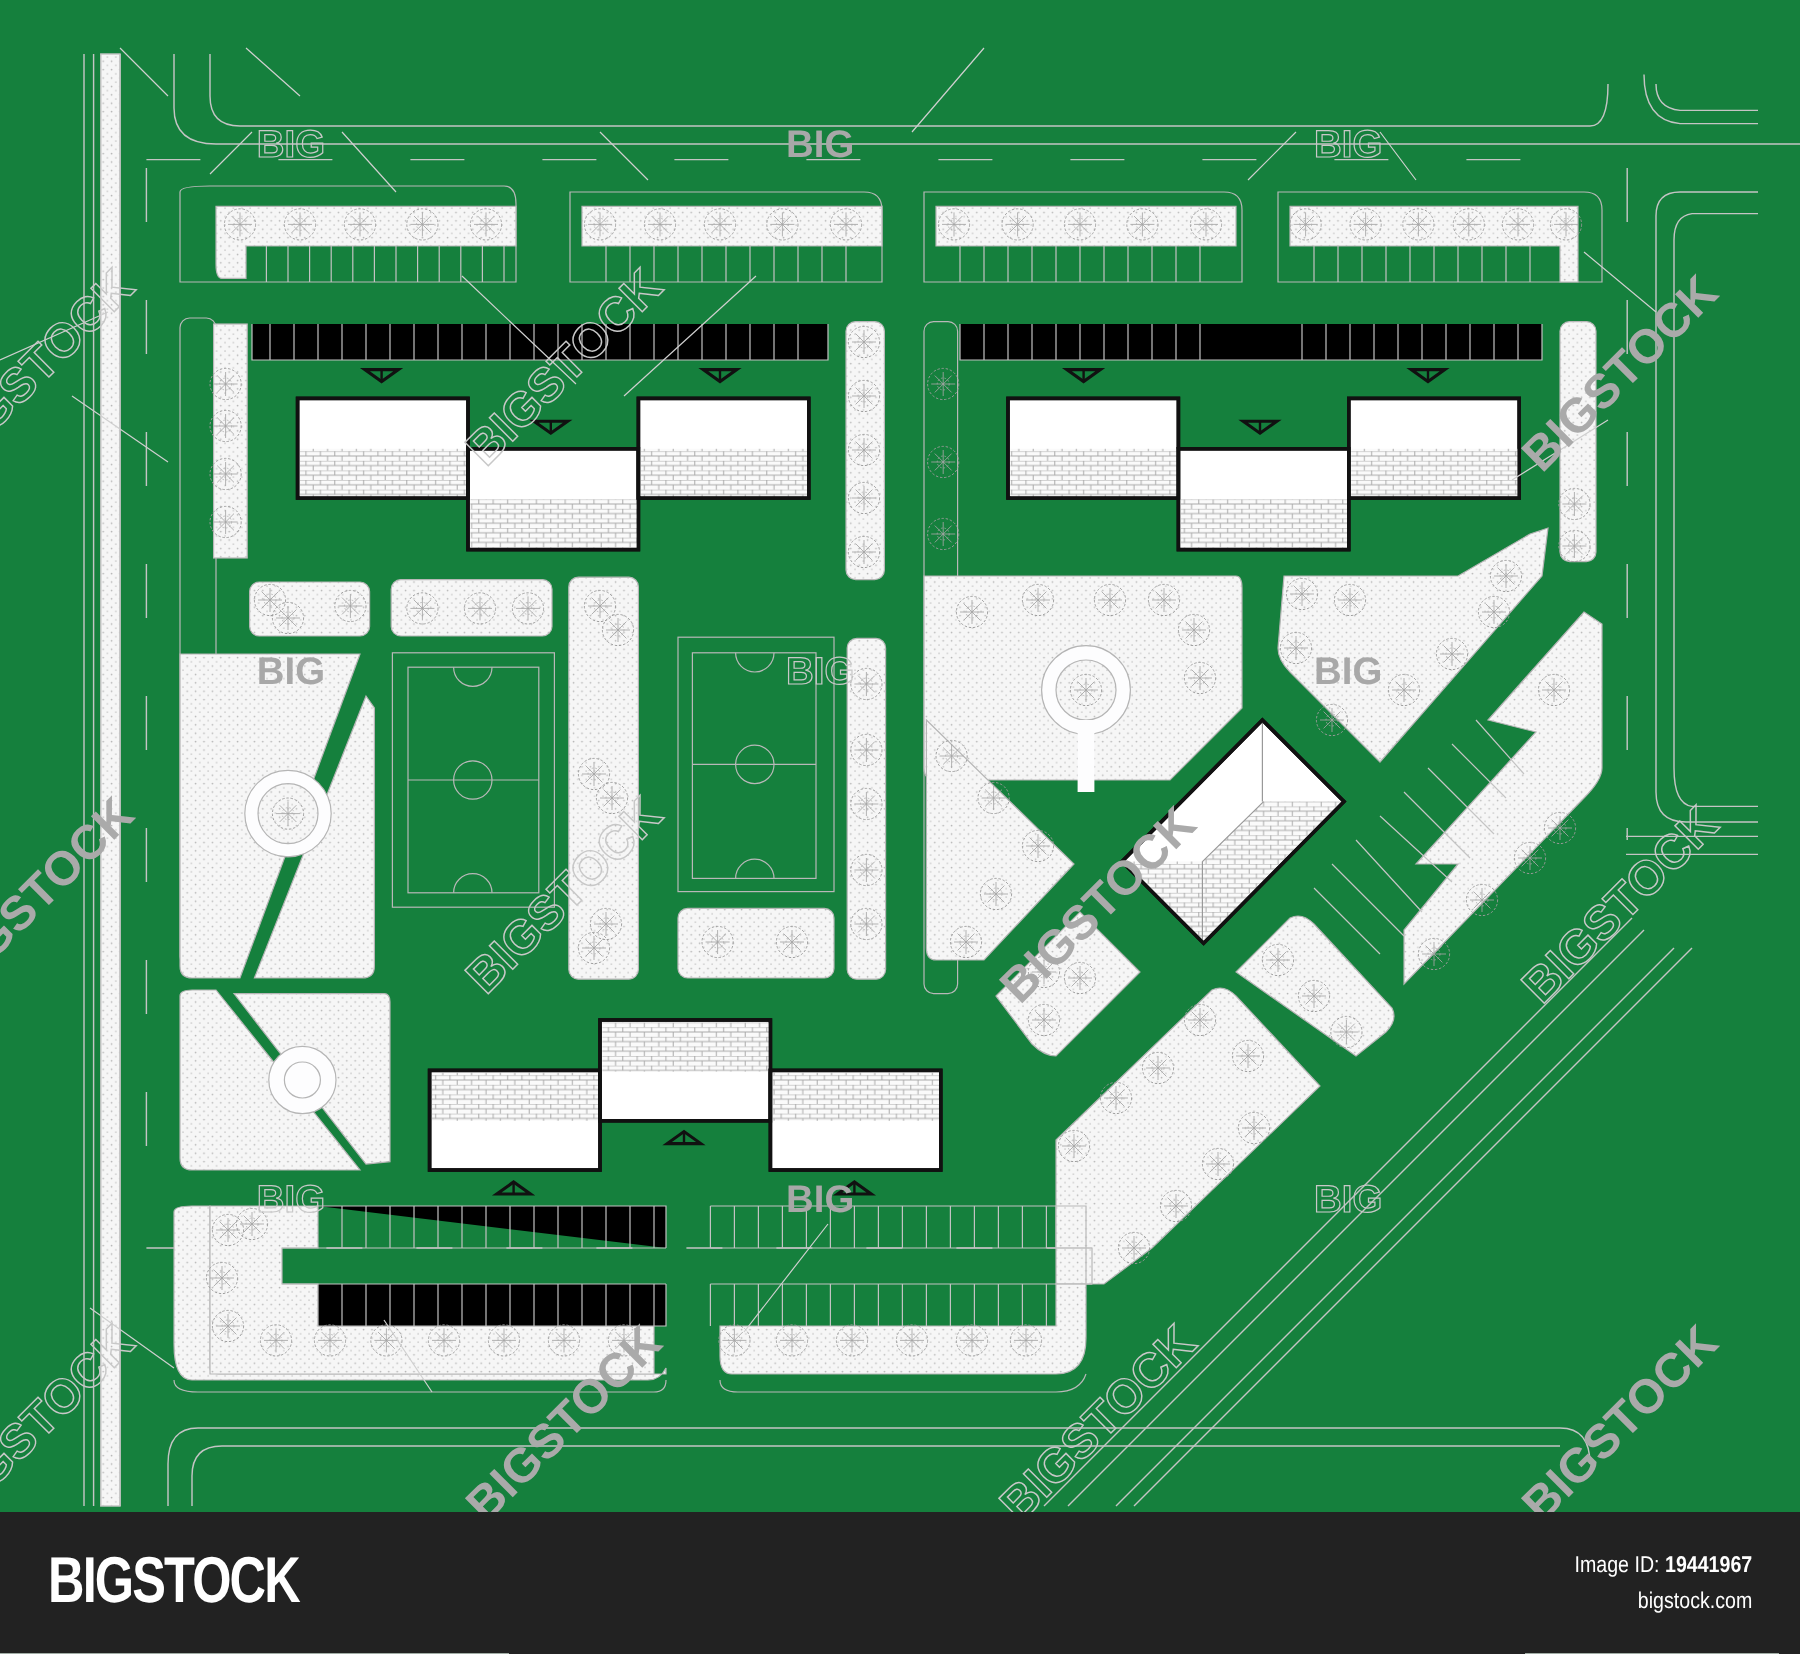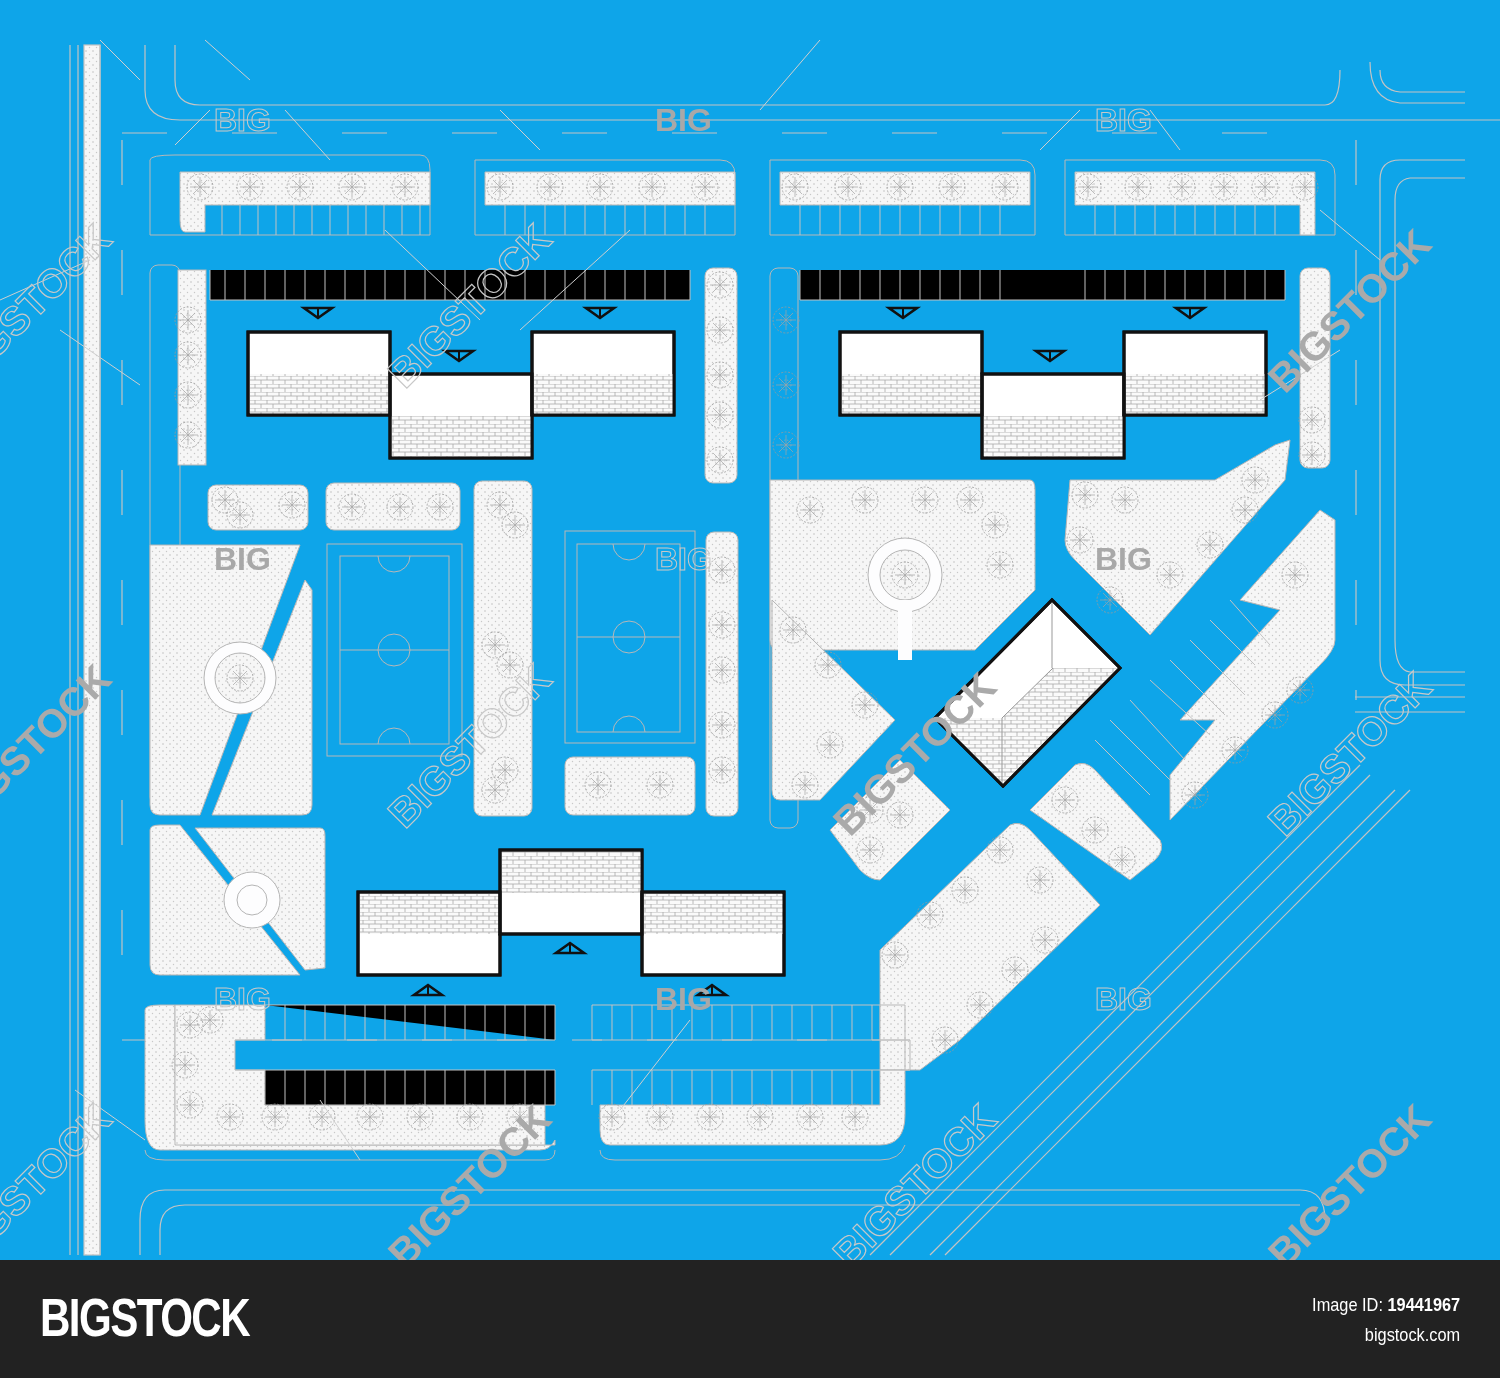--- a/index.html
+++ b/index.html
@@ -1,17 +1,17 @@
 <!DOCTYPE html>
 <html><head>
 <meta charset="utf-8">
 <style>
   html,body{margin:0;padding:0;background:#fdfdfd;}
   body{width:1500px;height:1378px;position:relative;overflow:hidden;font-family:"Liberation Sans",sans-serif;}
-  #plan{position:absolute;left:0;top:0;width:1500px;height:1260px;background:#0ea5e9;}
+  #plan{position:absolute;left:0;top:0;width:1500px;height:1260px;background:#15803d;}
   #footer{position:absolute;left:0;top:1260px;width:1500px;height:118px;background:#222222;color:#fff;}
   .logo{position:absolute;left:40px;top:26px;font-family:"Liberation Sans Narrow","Liberation Sans",sans-serif;font-size:54px;font-weight:bold;letter-spacing:-2px;transform:scaleX(0.78);transform-origin:left center;color:#ffffff;}
   .meta{position:absolute;right:40px;top:30px;text-align:right;font-size:19px;line-height:30px;color:#ffffff;transform:scaleX(0.86);transform-origin:right center;}
   .meta b{font-weight:bold;}
   .wm{font-family:"Liberation Sans",sans-serif;font-weight:bold;}
 </style>
 </head>
 <body>
 
 <div id="plan">

